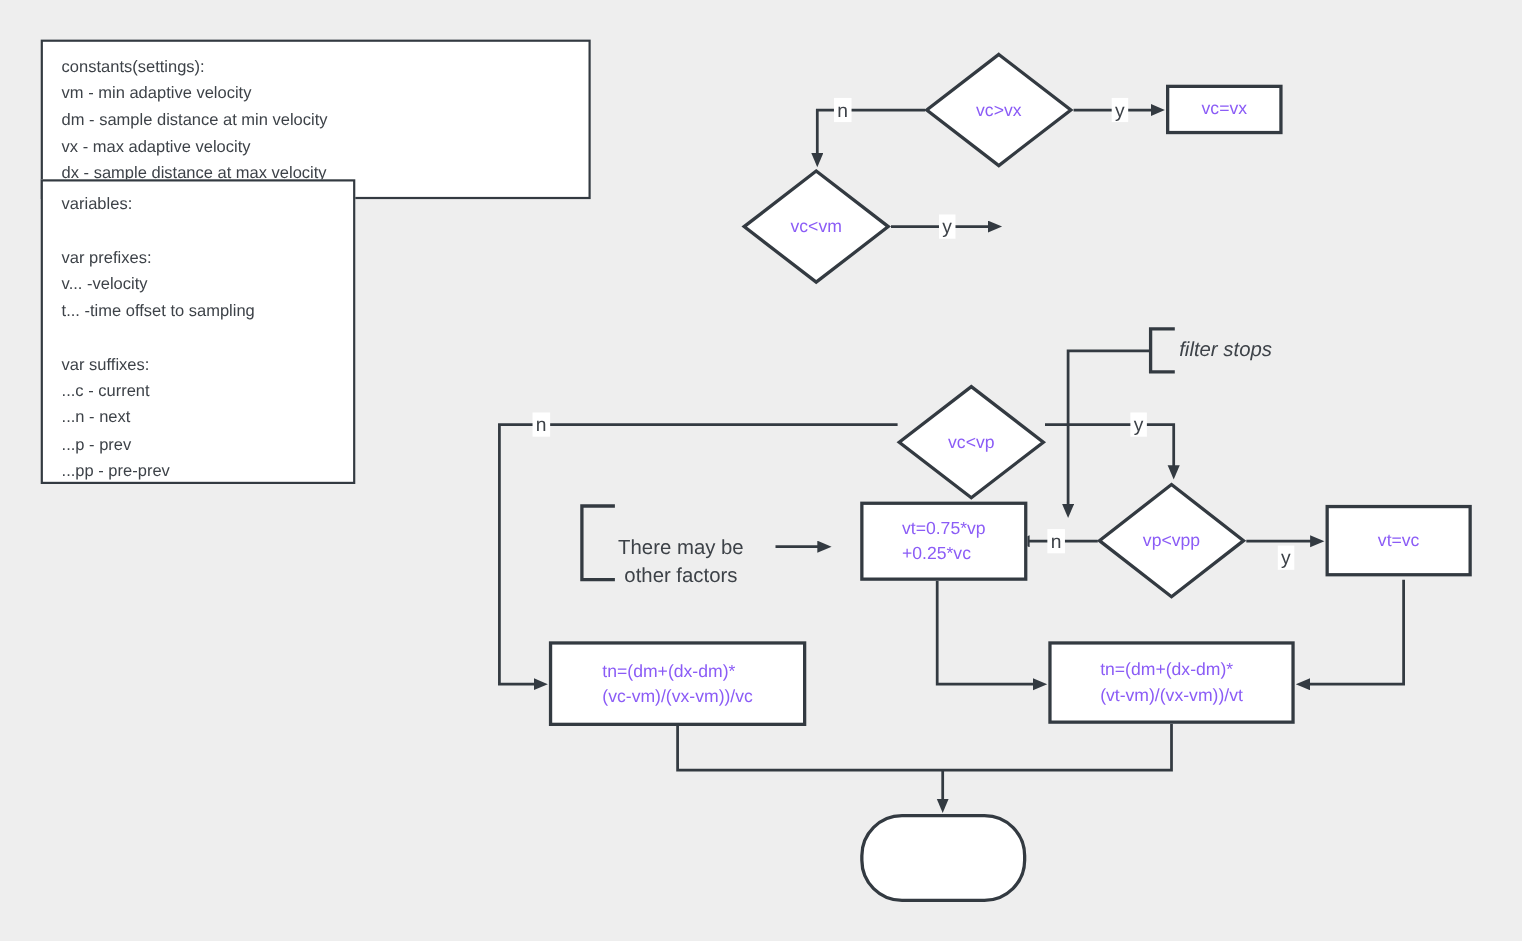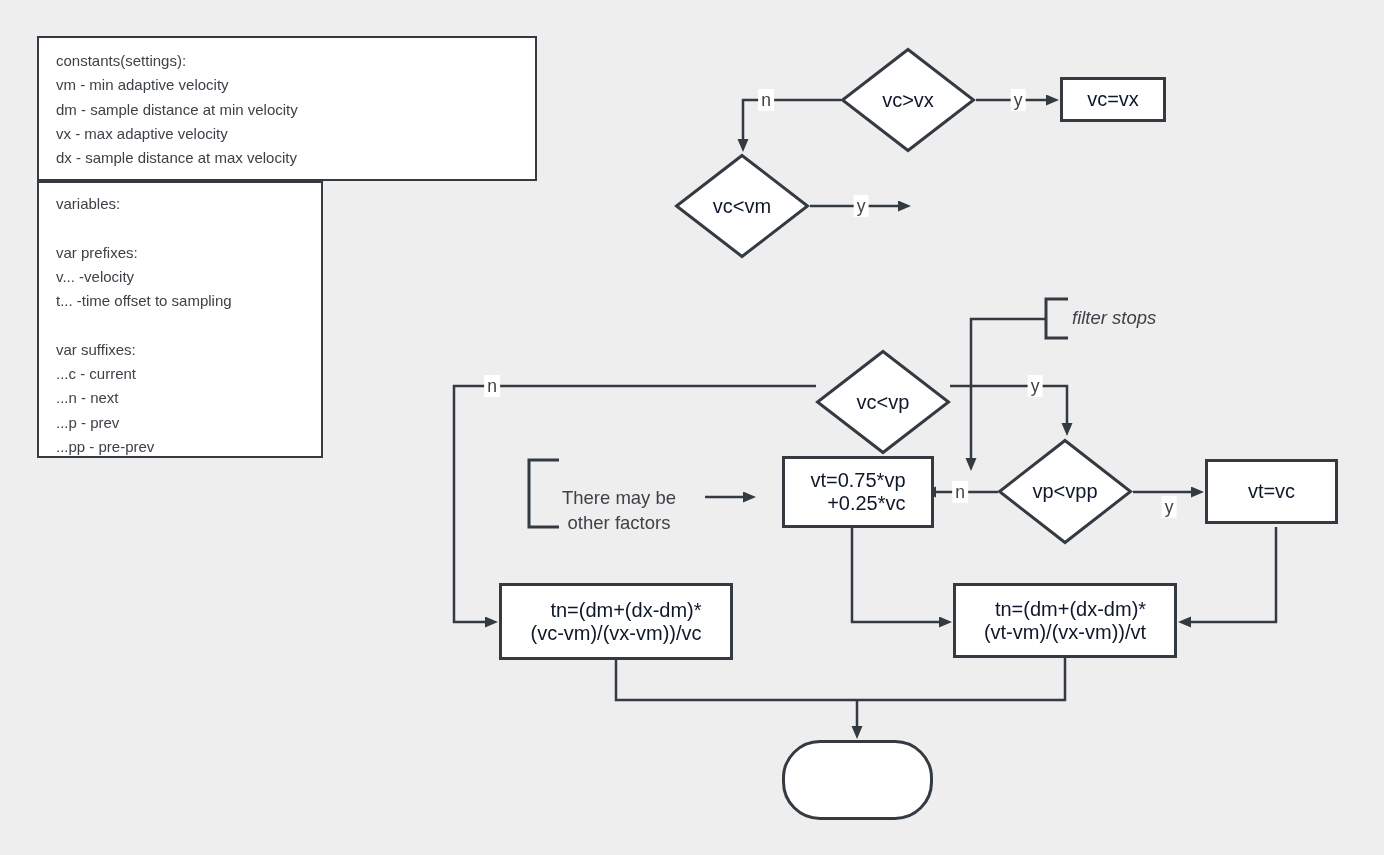--- a/index.html
+++ b/index.html
@@ -8,31 +8,31 @@
     font-family:"Liberation Sans","DejaVu Sans",sans-serif;color:#3d4248;overflow:hidden;
   }
   #edges{position:absolute;left:0;top:0;width:1384px;height:855px;}
   .edge{fill:none;stroke:#333a41;stroke-width:2.5;}
   .bracket{fill:none;stroke:#333a41;stroke-width:3;}
   .note{
     position:absolute;border:2.5px solid #333a41;background:#ffffff;box-sizing:border-box;
     font-size:15px;line-height:24.3px;white-space:pre-line;
   }
   #constants-box{left:37px;top:36px;width:500px;height:145px;padding:11px 10px 0 17px;}
-  #variables-box{left:37px;top:181px;width:286px;height:277px;padding:9px 6px 4px 17px;}
+  #variables-box{left:37px;top:163px;width:286px;height:277px;padding:9px 6px 4px 17px;}
   .node{position:absolute;box-sizing:border-box;}
   .rect{
     border:3px solid #333a41;background:#ffffff;display:flex;align-items:center;justify-content:center;
   }
   .terminal{border:3px solid #333a41;background:#ffffff;border-radius:38px;}
   .dshape{position:absolute;left:0;top:0;width:100%;height:100%;overflow:visible;}
   .dshape polygon{fill:#ffffff;stroke:#333a41;stroke-width:3;}
   .nlabel{
-    position:relative;text-align:right;font-size:20px;line-height:23px;
-    white-space:pre-line;color:#0f172a;
+    position:relative;text-align:left;font-size:16px;line-height:23px;
+    white-space:pre-line;color:#8b5cf6;
   }
   .diamond{display:flex;align-items:center;justify-content:center;}
   .elabel{
     position:absolute;transform:translate(-50%,-50%);background:#ffffff;
     font-size:17.5px;line-height:20px;padding:1px 3px;color:#3d4248;
   }
   .annot{position:absolute;font-size:18.5px;line-height:25px;color:#3d4248;white-space:pre-line;}
   #filter-stops-label{left:1072px;top:305px;font-style:italic;}
   #other-factors-label{left:543px;top:485px;width:152px;text-align:center;}
 </style>

